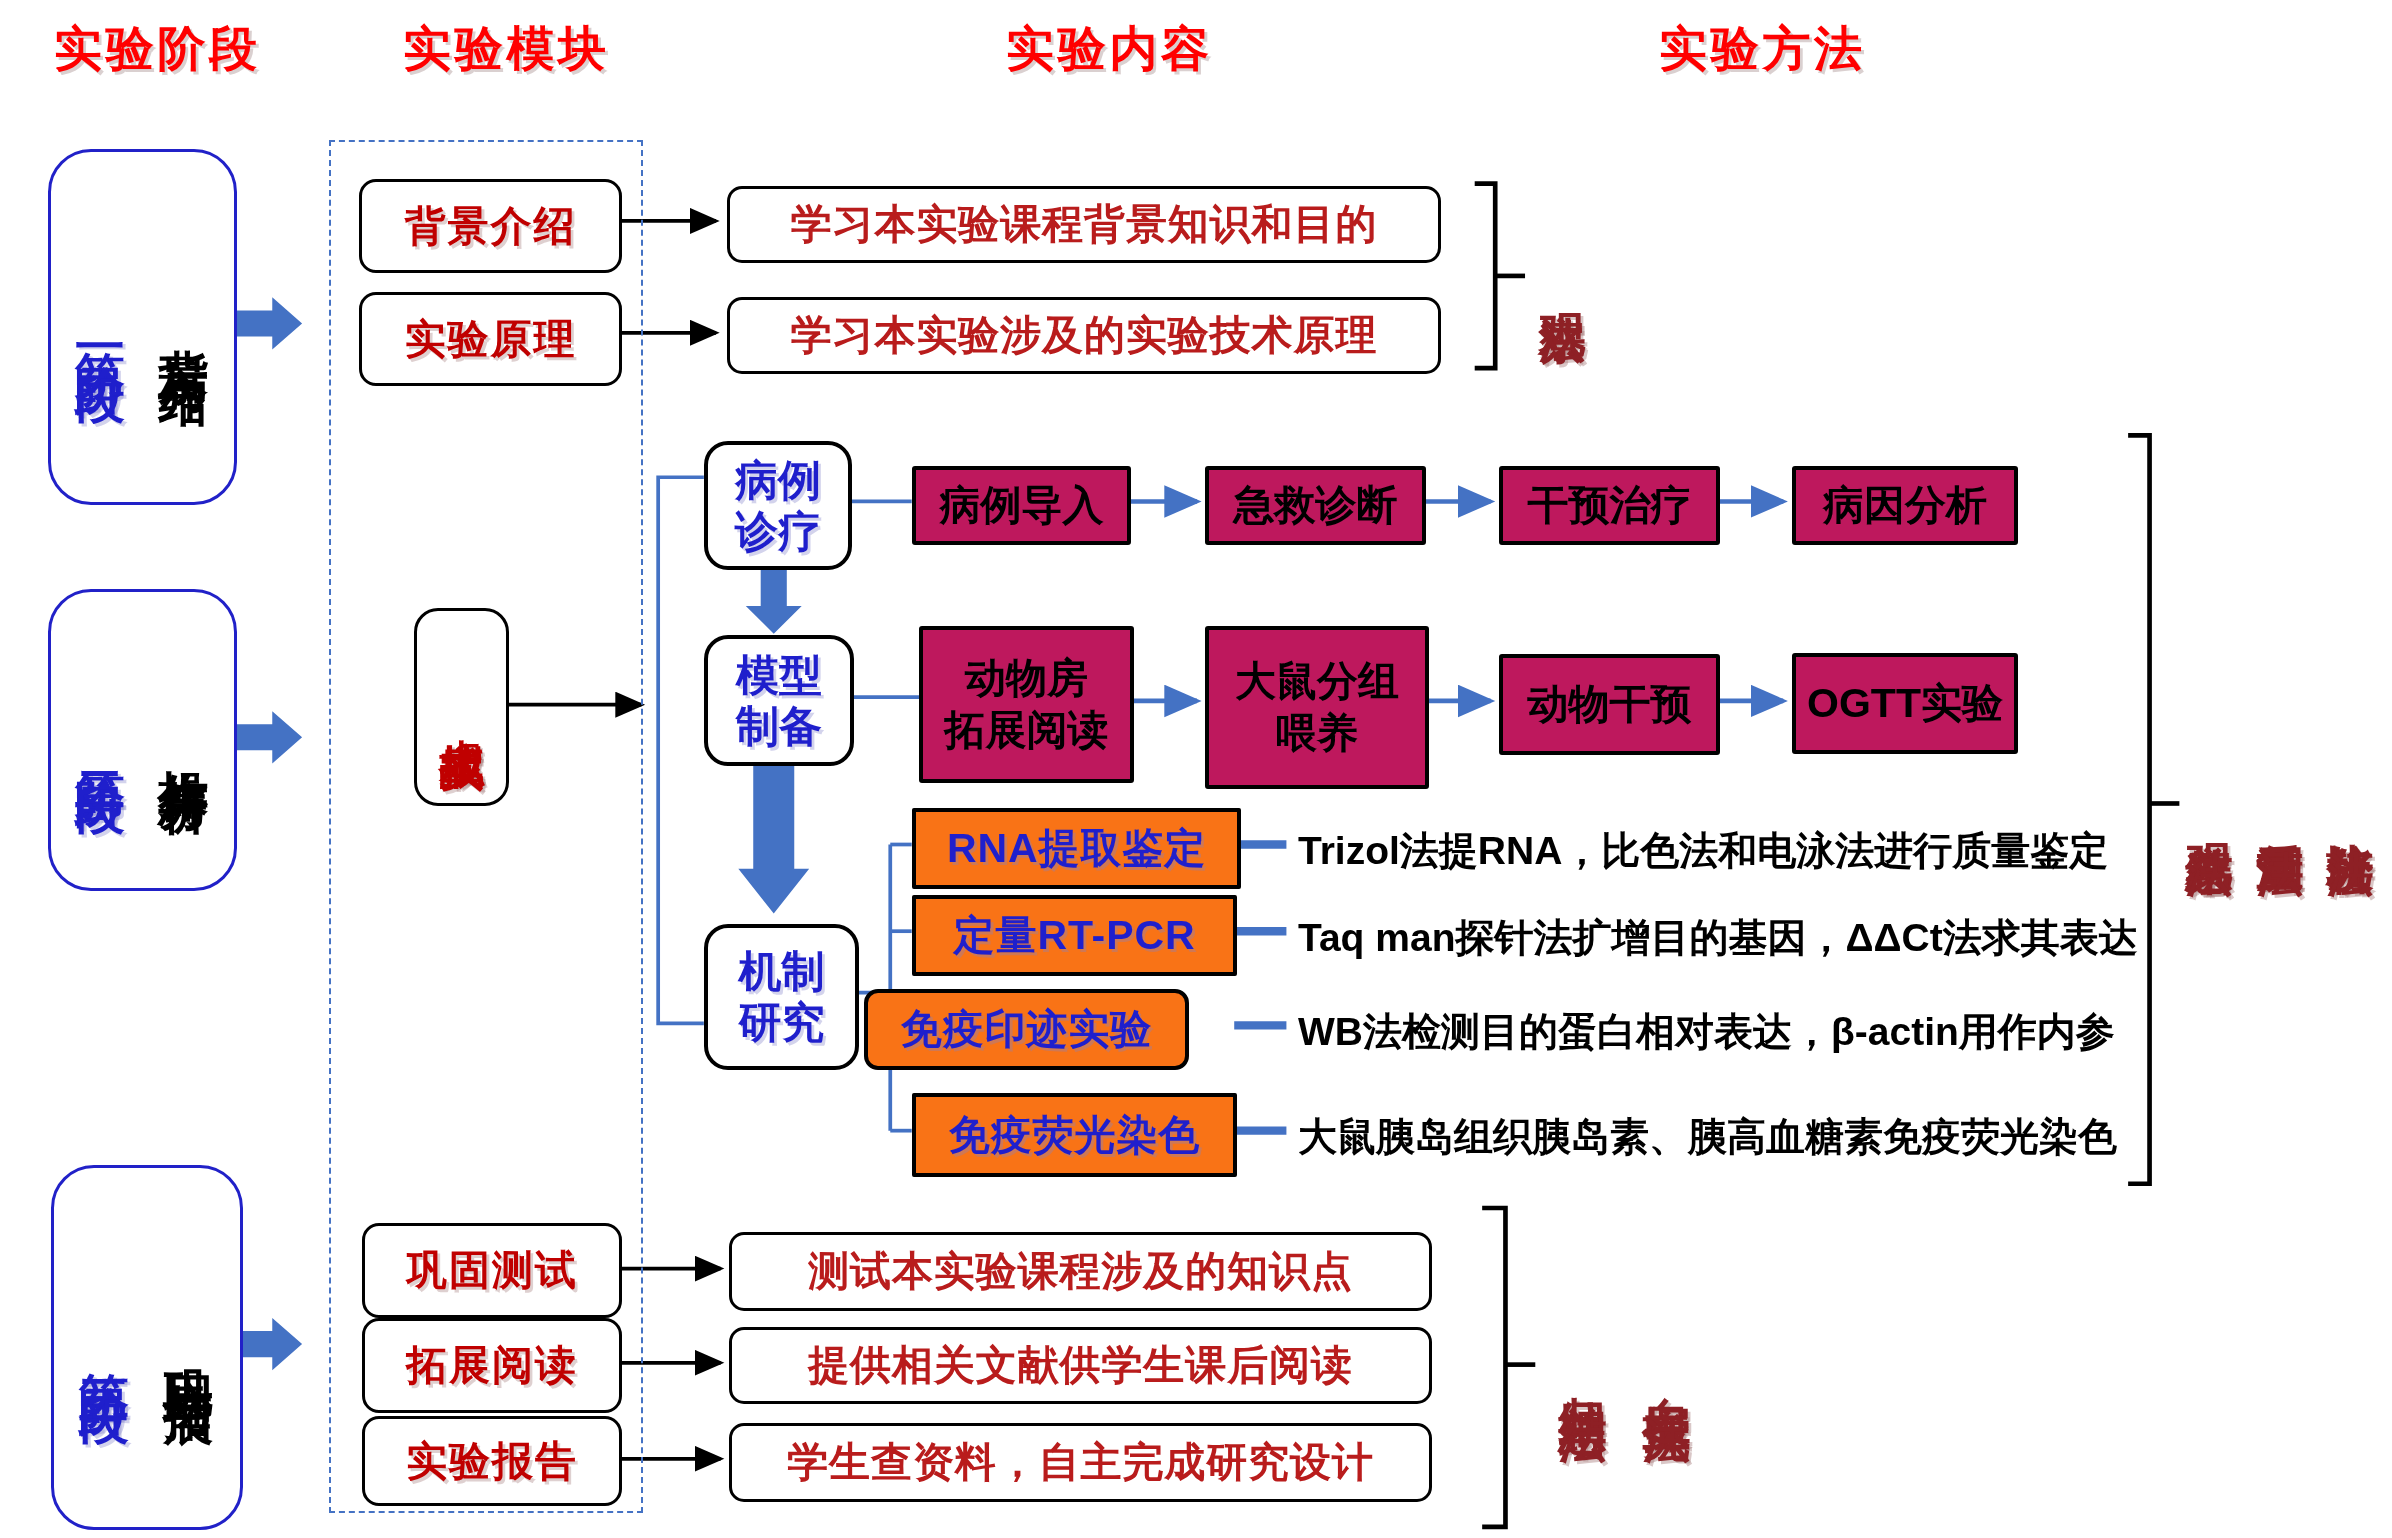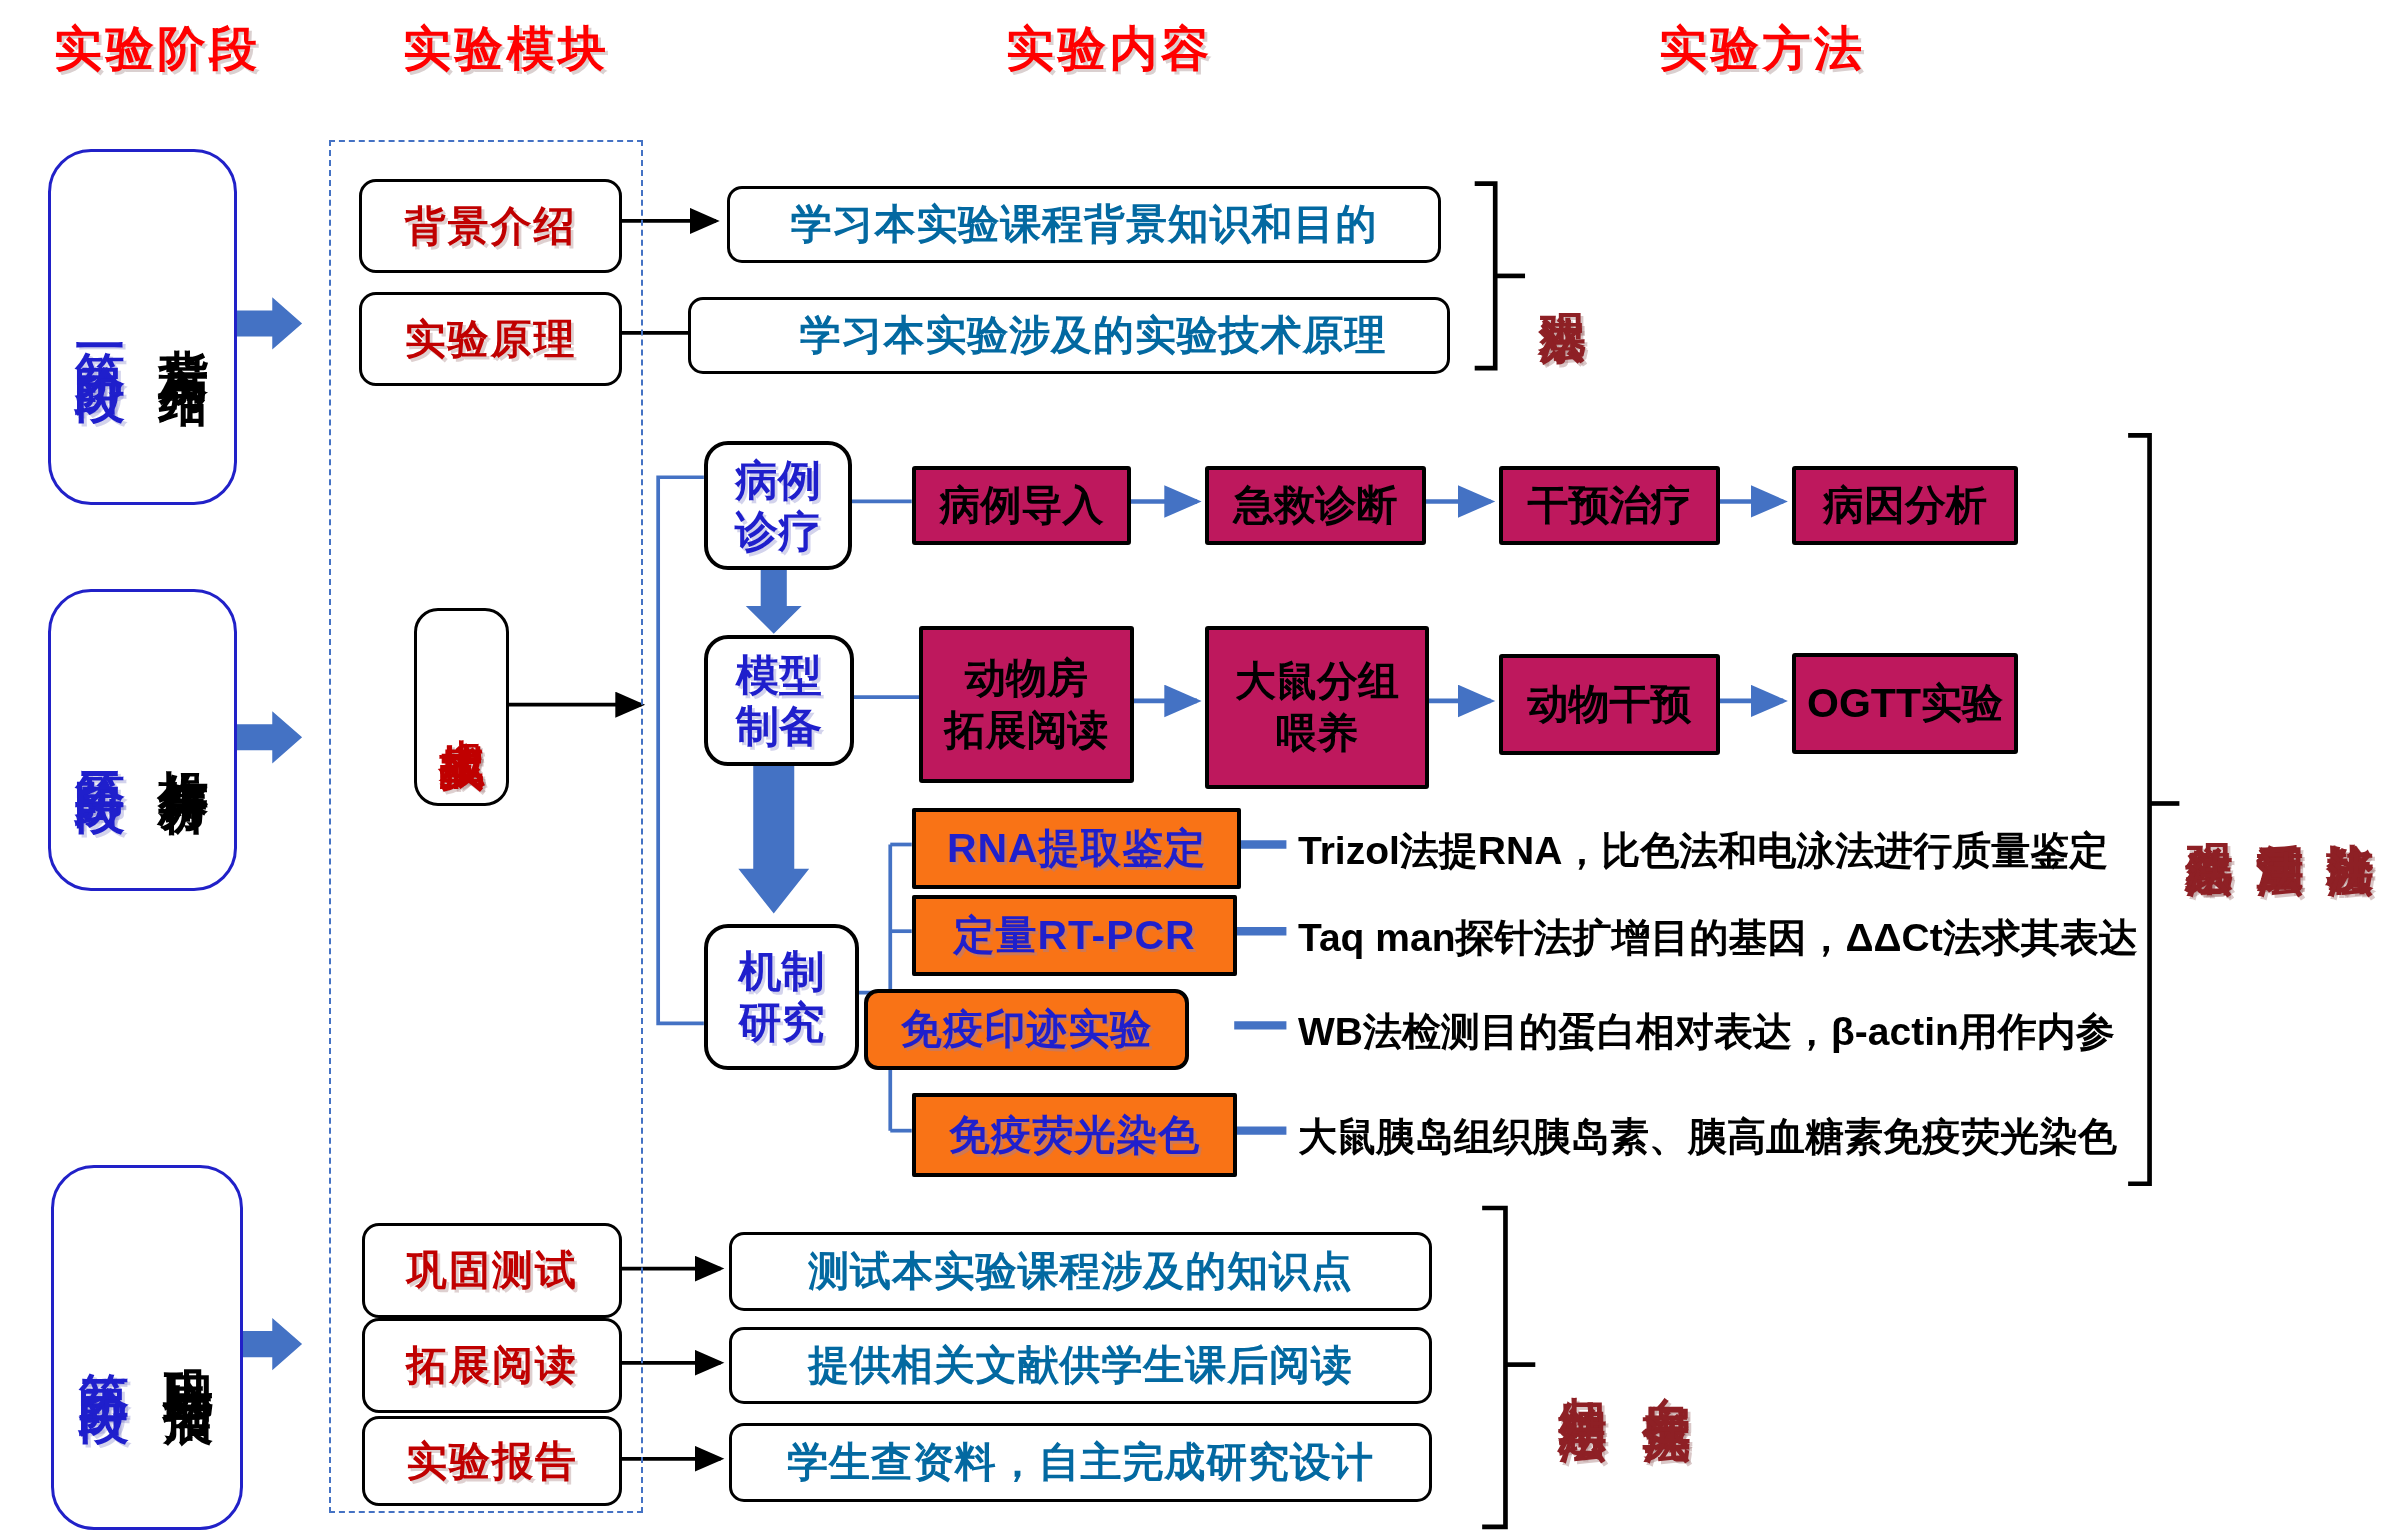--- a/index.html
+++ b/index.html
@@ -16,21 +16,21 @@
   .stage-num{color:#1F1FCC;font-size:50px;font-weight:800;letter-spacing:7.5px;
              text-shadow:2.8px 2.8px 0 rgba(130,130,200,.35);}
   .stage-theme{color:#000;font-size:50px;font-weight:700;letter-spacing:7.5px;}
   .dashedbox{border:2.8px dashed #4472C4;background:transparent;}
   .module{border:3.7px solid #000;border-radius:17px;background:#fff;color:#C00000;
           font-size:41px;font-weight:800;letter-spacing:1.9px;
           text-shadow:2.8px 2.8px 0 rgba(160,120,120,.35);}
   .vmodule{border:3.7px solid #000;border-radius:24px;background:#fff;color:#C00000;
            font-size:45px;font-weight:800;letter-spacing:1.9px;
            text-shadow:2.8px 2.8px 0 rgba(160,120,120,.35);}
-  .cbox{border:3.7px solid #000;border-radius:15px;background:#fff;color:#0369a1;
+  .cbox{border:3.7px solid #000;border-radius:15px;background:#fff;color:#b91c1c;
         font-size:41px;font-weight:600;letter-spacing:0.9px;white-space:nowrap;}
   .rowlabel{border:4.7px solid #000;border-radius:24px;background:#fff;color:#1F1FCC;
             font-size:43px;font-weight:800;line-height:1.18;
             text-shadow:2.8px 2.8px 0 rgba(130,130,200,.35);}
   .step{border:4.7px solid #000;border-radius:3px;background:#be185d;color:#000;
         font-size:41px;font-weight:600;line-height:1.25;}
   .subbox{border:4.7px solid #000;border-radius:1.9px;background:#f97316;color:#1F1FCC;
           font-size:41px;font-weight:800;letter-spacing:0.9px;
           text-shadow:2.8px 2.8px 0 rgba(130,130,200,.35);white-space:nowrap;}
   .annot{color:#000;font-size:39px;font-weight:600;white-space:nowrap;letter-spacing:0px;}
@@ -125,21 +125,21 @@
   <div class="abs stagebox" style="left:51px;top:1165px;width:186px;height:359px;">
     <span class="vtext stage-num">第三阶段</span>
     <span class="vtext stage-theme">巩固与拓展</span>
   </div>
 
   <div class="abs dashedbox" style="left:329px;top:140px;width:310px;height:1369px;"></div>
 
   <div class="abs ctr module" style="left:359px;top:179px;width:257px;height:88px;">背景介绍</div>
   <div class="abs ctr module" style="left:359px;top:292px;width:257px;height:88px;">实验原理</div>
   <div class="abs ctr cbox" style="left:727px;top:186px;width:708px;height:71px;">学习本实验课程背景知识和目的</div>
-  <div class="abs ctr cbox" style="left:688px;top:297px;width:708px;height:71px;padding-left:48px;">学习本实验涉及的实验技术原理</div>
+  <div class="abs ctr cbox" style="left:727px;top:297px;width:708px;height:71px;">学习本实验涉及的实验技术原理</div>
   <div class="abs ctr vtext method-v" style="left:1536px;top:207px;width:54px;height:142px;">观察法</div>
 
   <div class="abs ctr vtext vmodule" style="left:414px;top:608px;width:89px;height:192px;">虚拟实战</div>
 
   <div class="abs ctr pre rowlabel" style="left:704px;top:441px;width:140px;height:121px;">病例
 诊疗</div>
   <div class="abs ctr pre step" style="left:912px;top:466px;width:211px;height:71px;">病例导入</div>
   <div class="abs ctr pre step" style="left:1205px;top:466px;width:213px;height:71px;">急救诊断</div>
   <div class="abs ctr pre step" style="left:1499px;top:466px;width:213px;height:71px;">干预治疗</div>
   <div class="abs ctr pre step" style="left:1792px;top:466px;width:218px;height:71px;">病因分析</div>

